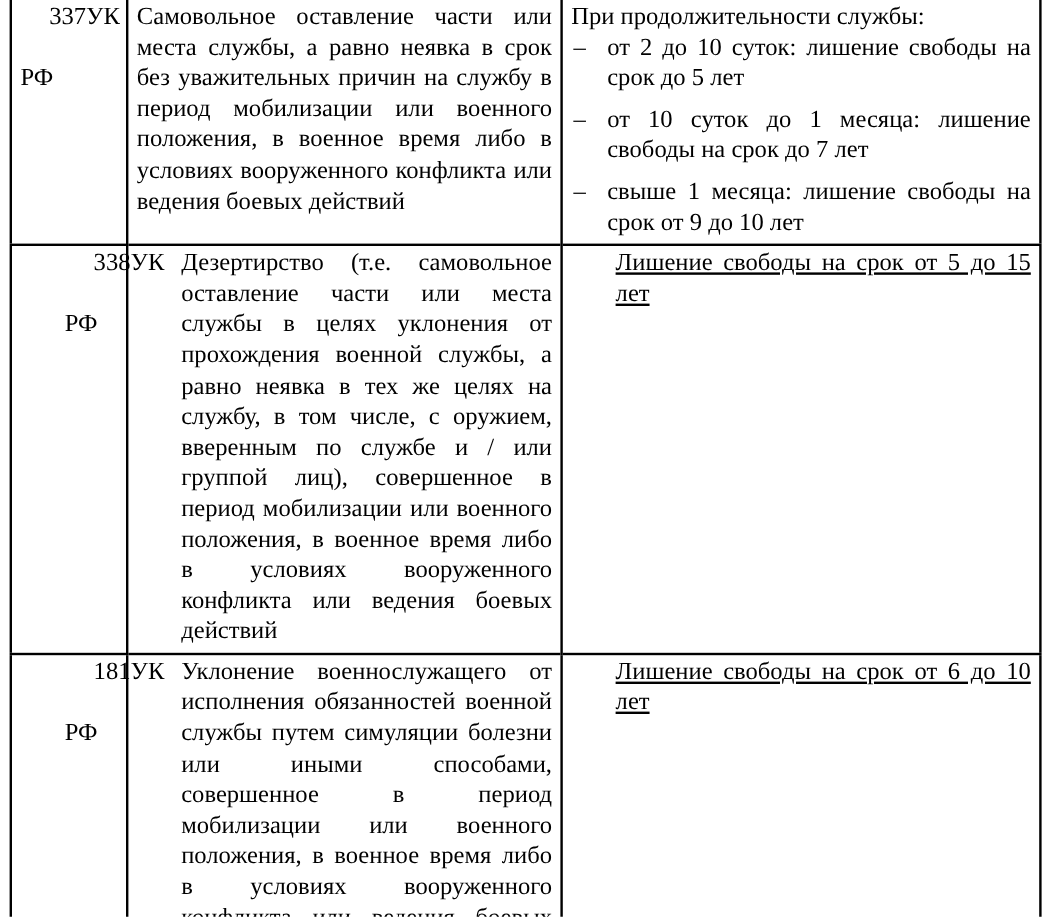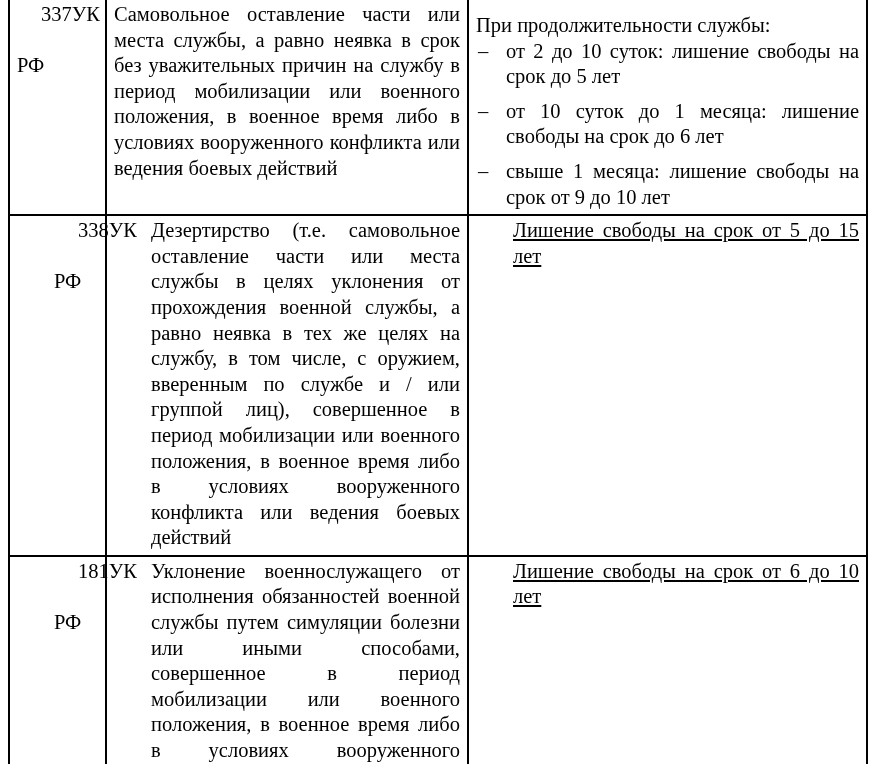--- a/index.html
+++ b/index.html
@@ -95,21 +95,21 @@
   
   .penalty-plain {
     text-align: left;
     text-align-last: left;
     text-decoration: underline;
   }
 
   .penalty-intro {
     display: block;
     text-align: left;
-    margin: 11px 0 0 0;
+    margin: 0 0 0 0;
   }
 
   ul.penalty-list {
     list-style: none;
     margin: 0;
     padding: 0;
   }
 
   ul.penalty-list li {
     position: relative;
@@ -158,21 +158,21 @@
 
         <td>
           <span class="penalty-intro">При продолжительности службы:</span>
           <ul class="penalty-list">
             <li>
               <span class="dash-marker">–</span>
               <span>от 2 до 10 суток: лишение свободы на срок до 5 лет</span>
             </li>
             <li>
               <span class="dash-marker">–</span>
-              <span>от 10 суток до 1 месяца: лишение свободы на срок до 6 лет</span>
+              <span>от 10 суток до 1 месяца: лишение свободы на срок до 7 лет</span>
             </li>
             <li>
               <span class="dash-marker">–</span>
               <span>свыше 1 месяца: лишение свободы на срок от 9 до 10 лет</span>
             </li>
           </ul>
         </td>
       </tr>
 
       <tr>

